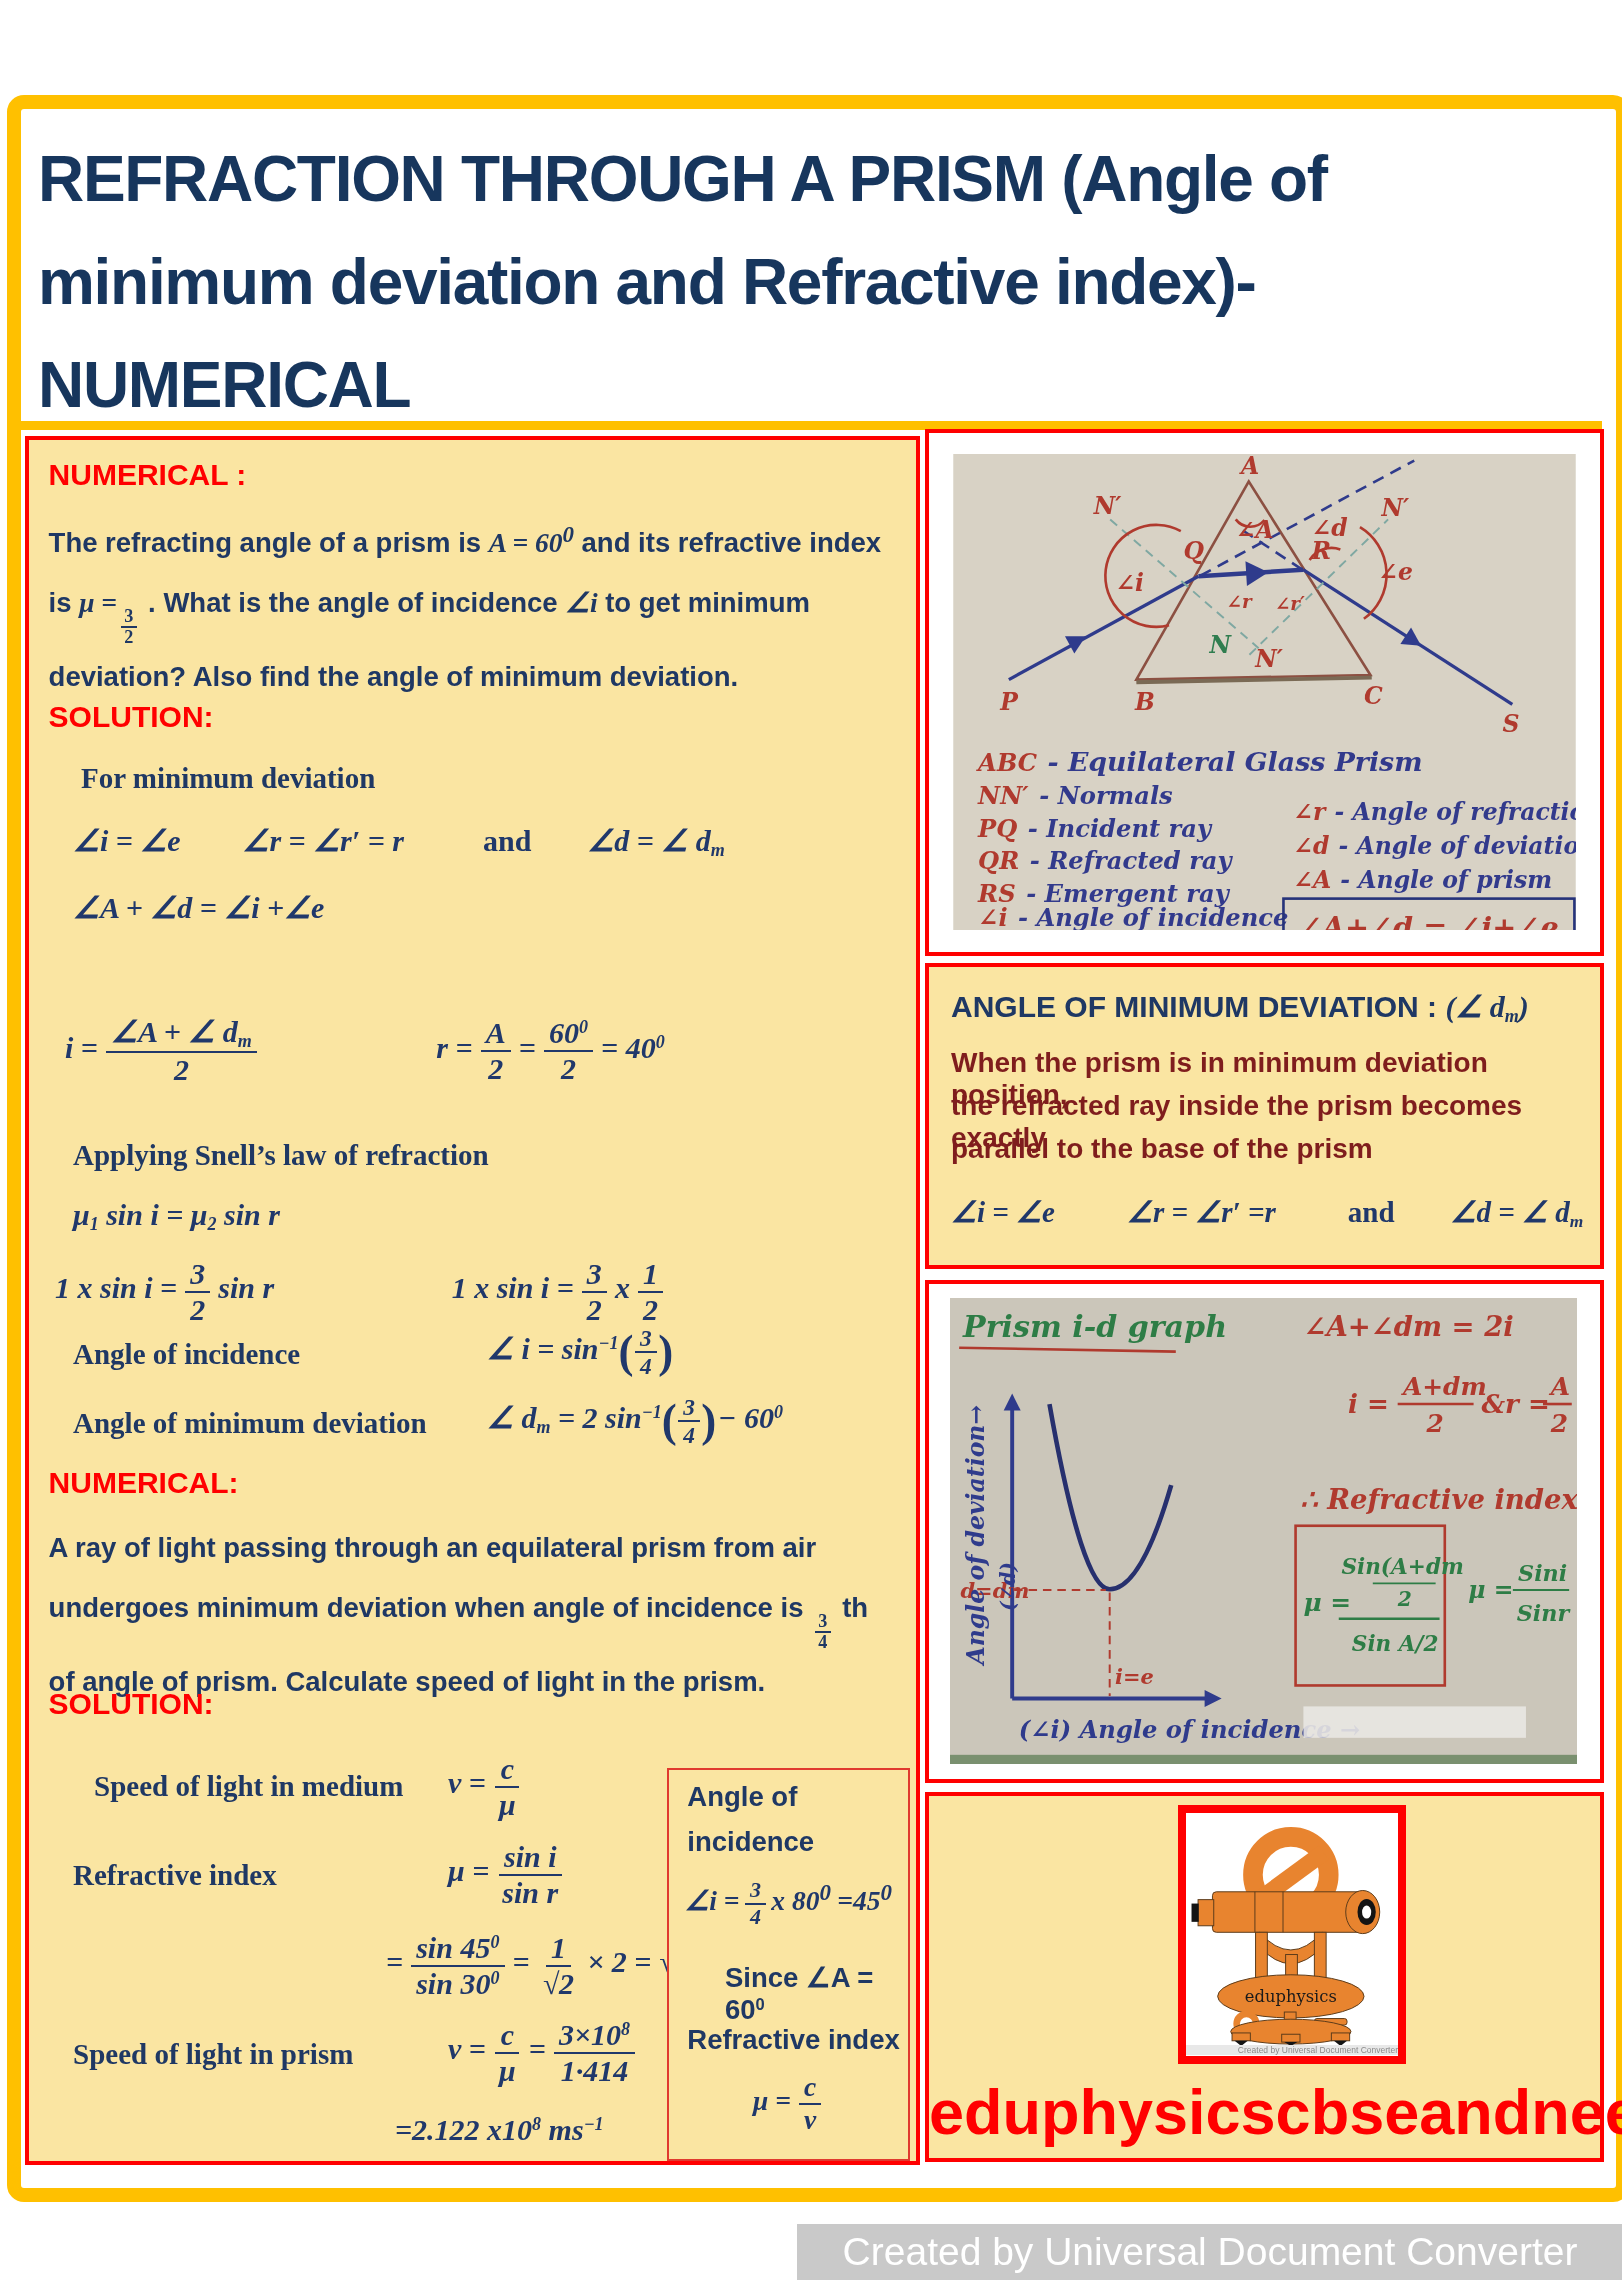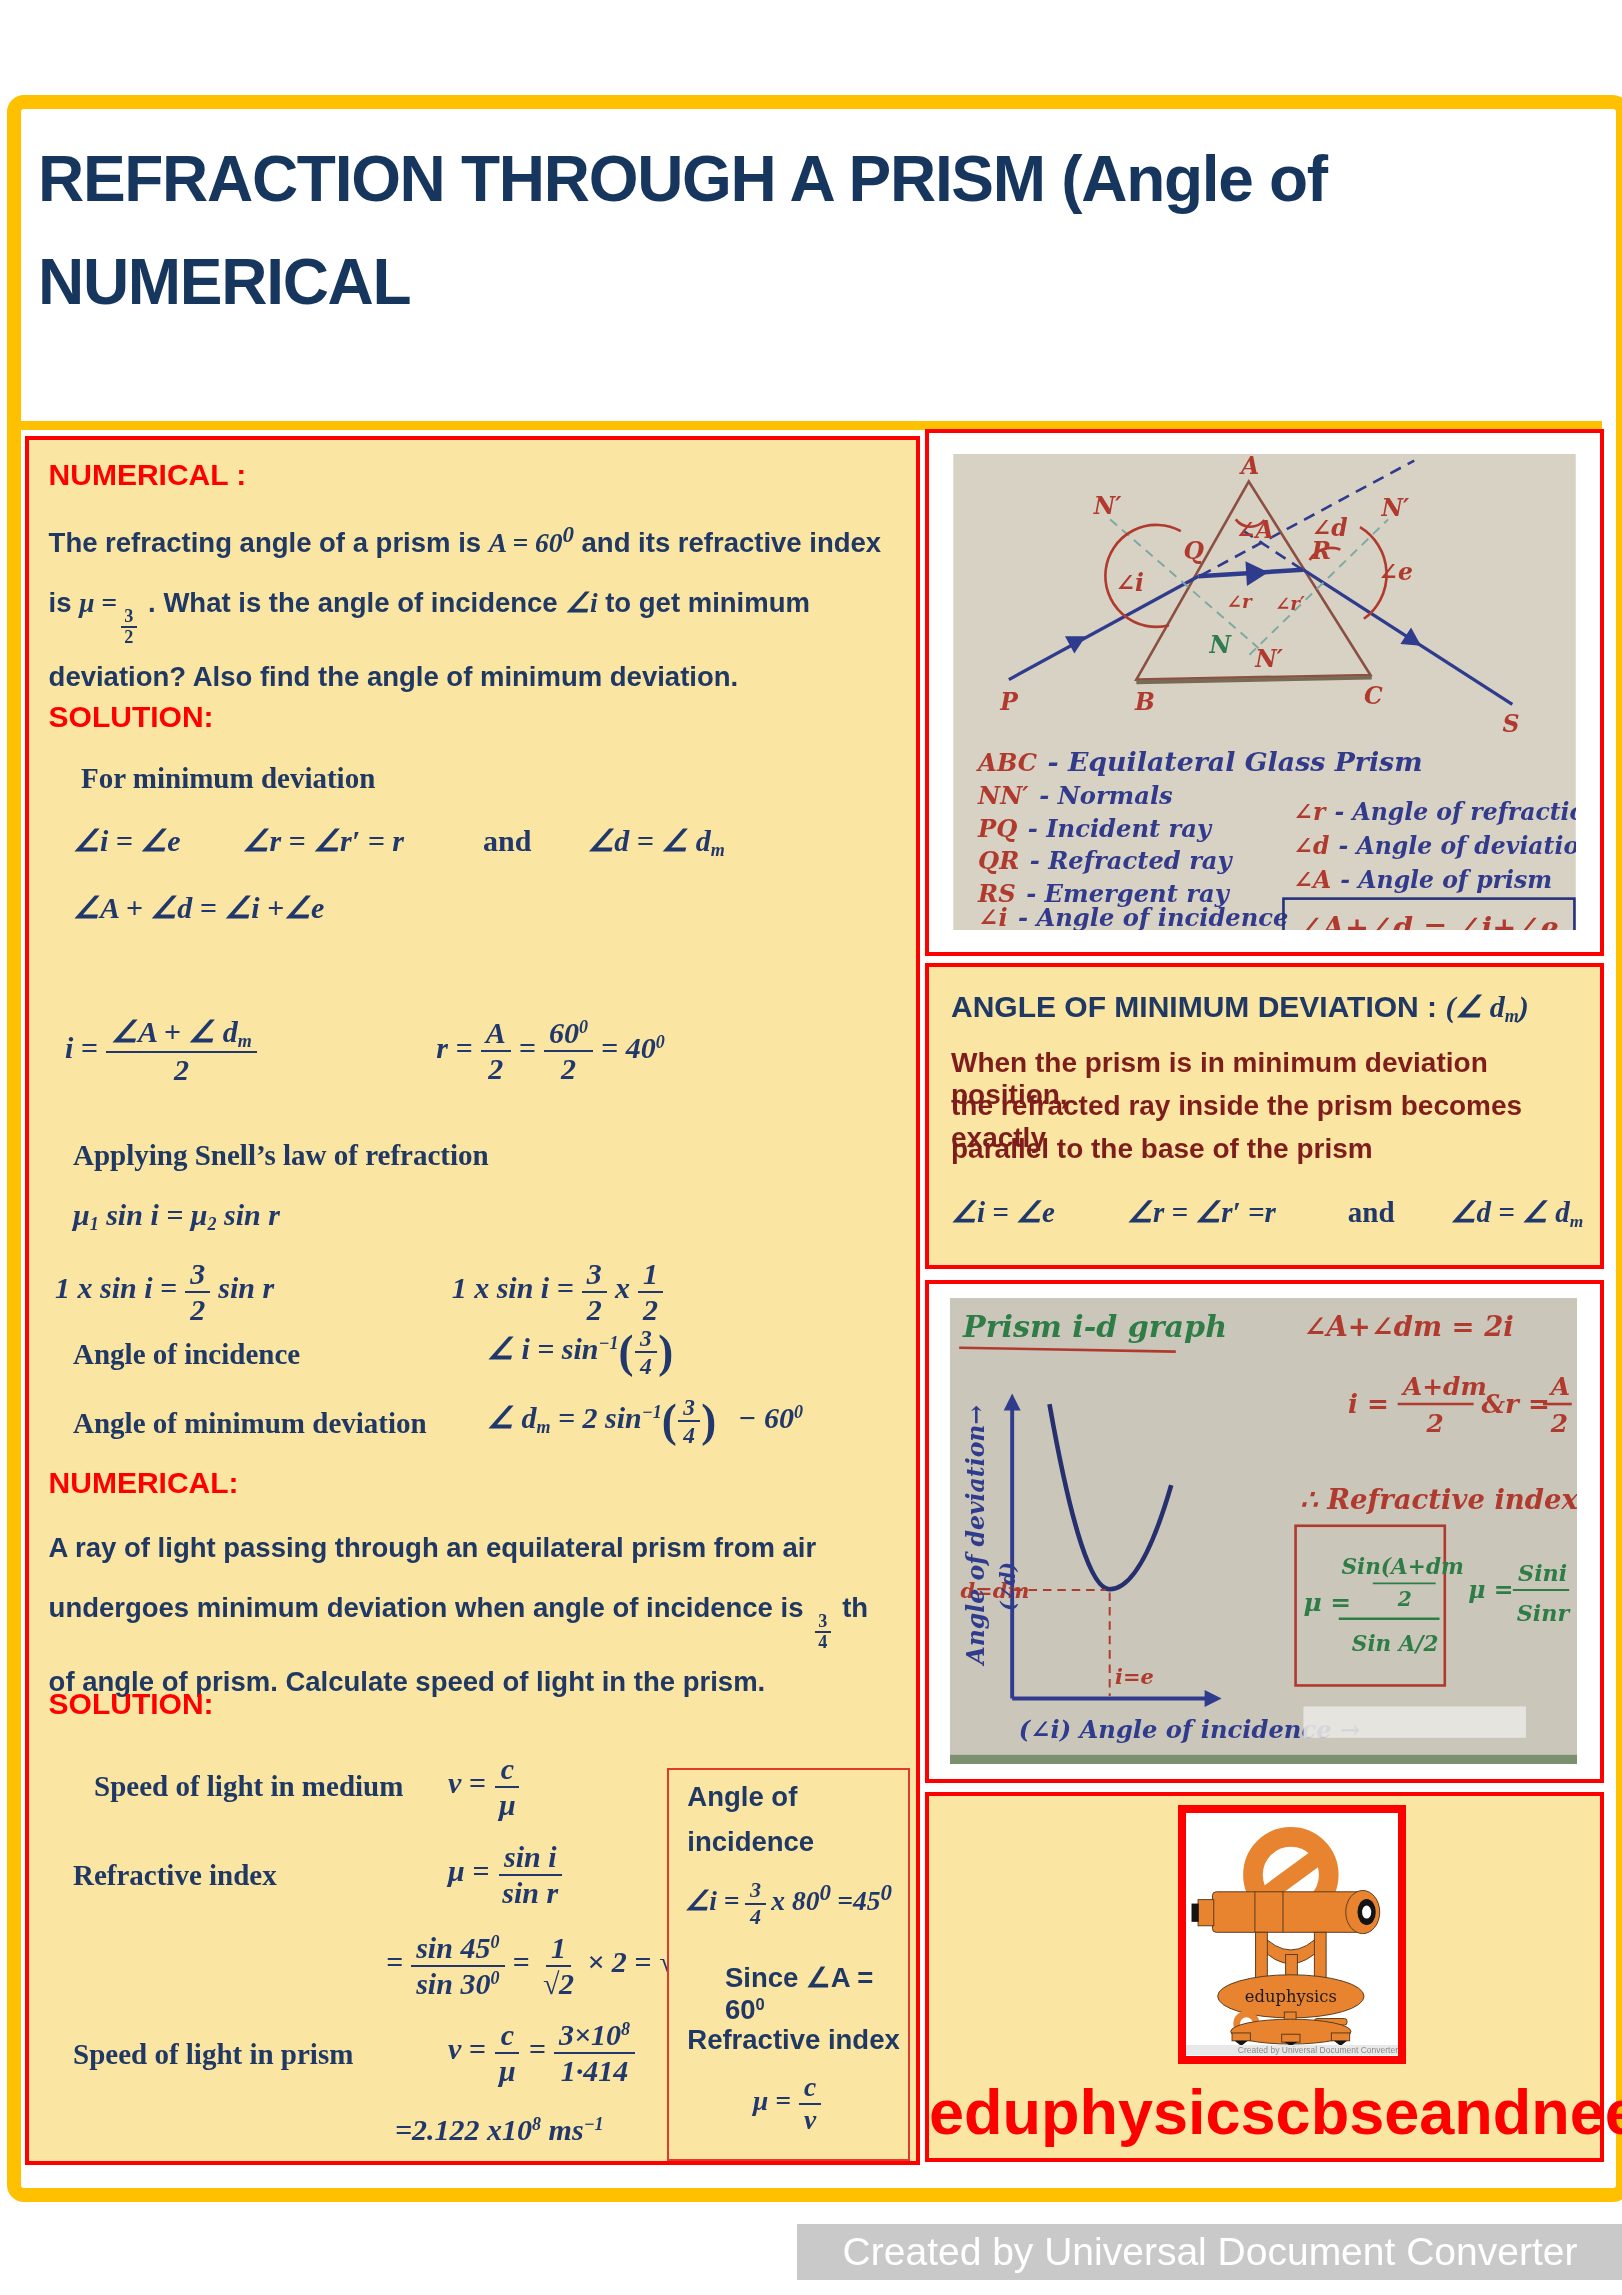--- a/index.html
+++ b/index.html
@@ -56,20 +56,21 @@
 </style>
 </head>
 <body>
 
 <div class="page">
 
   <div class="frame"></div>
 
   <div class="title">
     <div>REFRACTION THROUGH A PRISM (Angle of</div>
+    <div>minimum deviation and Refractive index)-</div>
     <div>NUMERICAL</div>
   </div>
 
   <div class="divider"></div>
 
   <div class="panel" style="left:25px;top:436px;width:895px;height:1729px;">
 
     <div class="h-red" style="left:19.6px;top:18.3px;">NUMERICAL  :</div>
 
     <div class="para" style="left:19.6px;top:65px;">
@@ -130,21 +131,21 @@
           <span class="n">3</span>
           <span class="d">4</span>
         </span><span class="rp">)</span>
     </div>
 
     <div class="slabel" style="left:44px;top:967px;">Angle of minimum deviation</div>
     <div class="eq" style="left:458px;top:954px;">
       <span>∠ d</span><sub>m</sub><span> = 2 sin</span><sup>−1</sup><span class="lp">(</span><span class="frac" style="margin:0 1.3px;font-size:0.78em;">
           <span class="n">3</span>
           <span class="d">4</span>
-        </span><span class="rp">)</span><span style="margin-left:22px;">−  60</span><sup>0</sup>
+        </span><span class="rp">)</span><span style="margin-left:2px;">−  60</span><sup>0</sup>
     </div>
 
     <div class="h-red" style="left:19.6px;top:1026px;">NUMERICAL:</div>
 
     <div class="para" style="left:19.6px;top:1078px;width:851px;">
       <span>A ray of light passing through an equilateral prism from air undergoes minimum deviation when angle of incidence is </span><span class="ifrac">
           <span class="n">3</span>
           <span>4</span>
         </span><span> th of angle of prism. Calculate speed of light in the prism.</span>
     </div>

